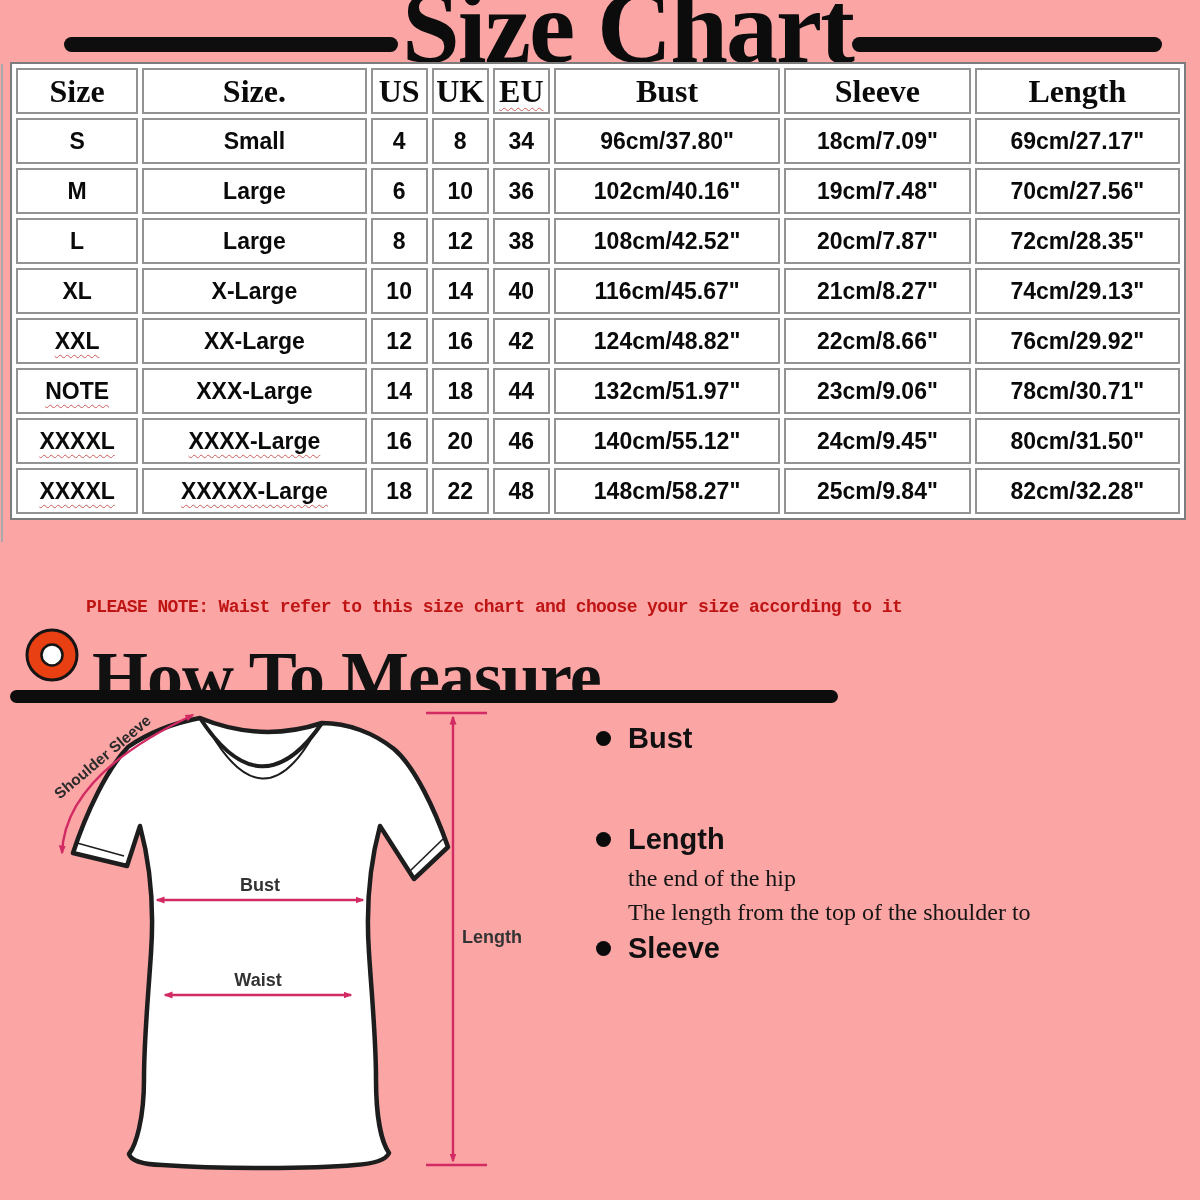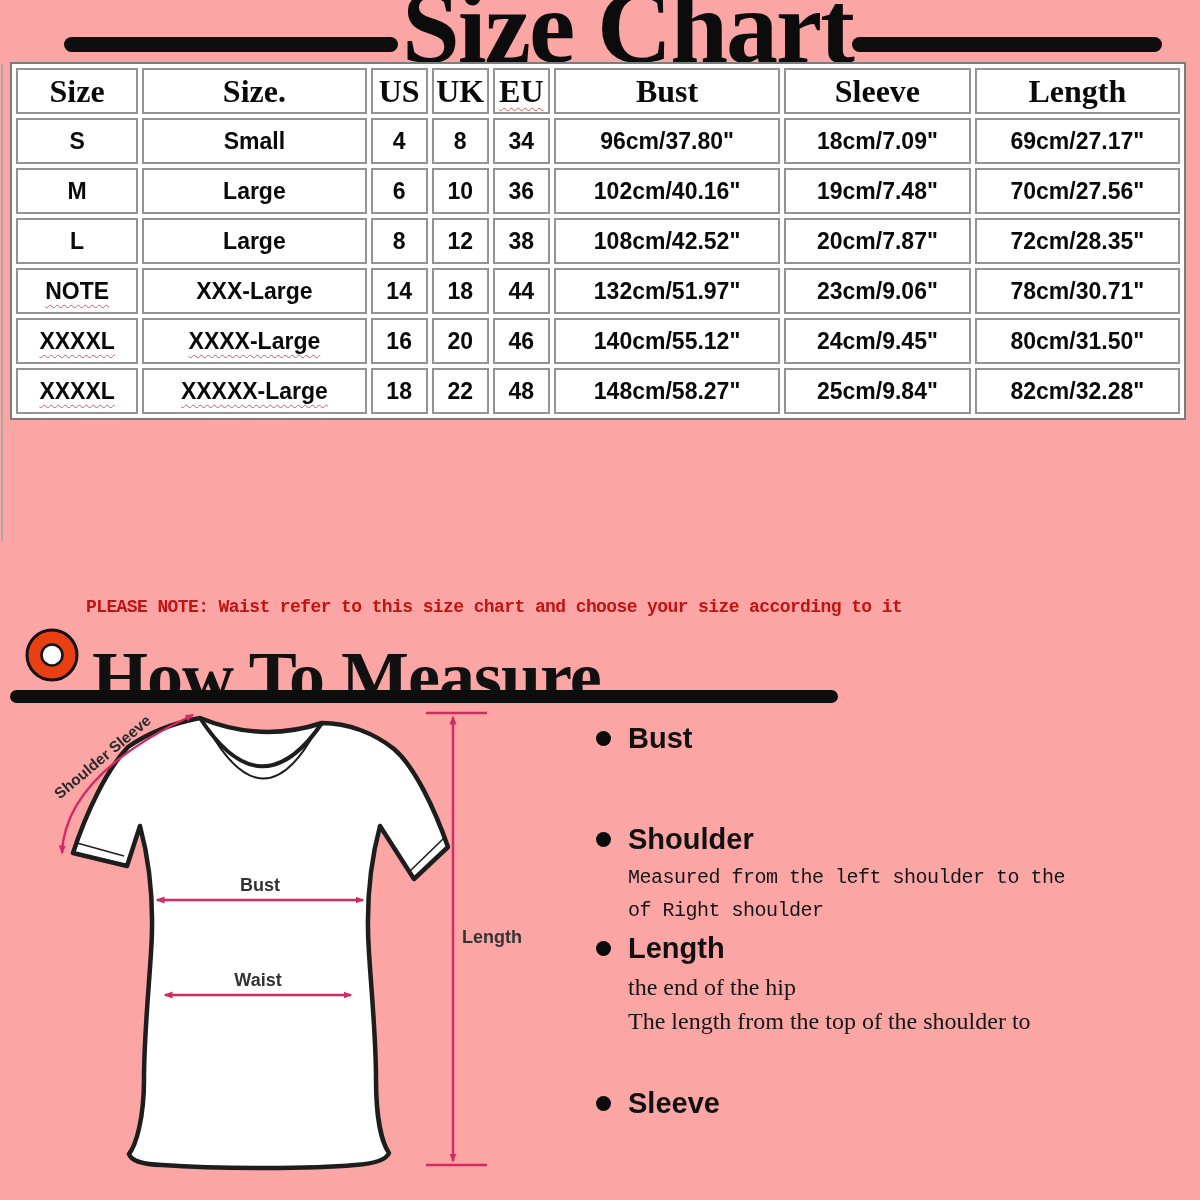--- a/index.html
+++ b/index.html
@@ -105,20 +105,40 @@
         </tr>
         <tr>
           <td><span>L</span></td>
           <td><span>Large</span></td>
           <td><span>8</span></td>
           <td><span>12</span></td>
           <td><span>38</span></td>
           <td><span>108cm/42.52"</span></td>
           <td><span>20cm/7.87"</span></td>
           <td><span>72cm/28.35"</span></td>
+        </tr>
+        <tr>
+          <td><span>XL</span></td>
+          <td><span>X-Large</span></td>
+          <td><span>10</span></td>
+          <td><span>14</span></td>
+          <td><span>40</span></td>
+          <td><span>116cm/45.67"</span></td>
+          <td><span>21cm/8.27"</span></td>
+          <td><span>74cm/29.13"</span></td>
+        </tr>
+        <tr>
+          <td><span class="wavy">XXL</span></td>
+          <td><span>XX-Large</span></td>
+          <td><span>12</span></td>
+          <td><span>16</span></td>
+          <td><span>42</span></td>
+          <td><span>124cm/48.82"</span></td>
+          <td><span>22cm/8.66"</span></td>
+          <td><span>76cm/29.92"</span></td>
         </tr>
         <tr>
           <td><span class="wavy">NOTE</span></td>
           <td><span>XXX-Large</span></td>
           <td><span>14</span></td>
           <td><span>18</span></td>
           <td><span>44</span></td>
           <td><span>132cm/51.97"</span></td>
           <td><span>23cm/9.06"</span></td>
           <td><span>78cm/30.71"</span></td>
@@ -201,30 +221,20 @@
   <div class="measure-list">
       <div class="m-item">
         <div class="m-head">
           <span class="m-dot"></span>
           <span class="m-label">Bust</span>
         </div>
       </div>
       <div class="m-item">
         <div class="m-head">
           <span class="m-dot"></span>
-          <span class="m-label">Shoulder</span>
-        </div>
-        <div class="m-desc mono">
-          <div>Measured from the left shoulder to the</div>
-          <div>of Right shoulder</div>
-        </div>
-      </div>
-      <div class="m-item">
-        <div class="m-head">
-          <span class="m-dot"></span>
           <span class="m-label">Length</span>
         </div>
         <div class="m-desc">
           <div>the end of the hip</div>
           <div>The length from the top of the shoulder to</div>
         </div>
       </div>
       <div class="m-item">
         <div class="m-head">
           <span class="m-dot"></span>

